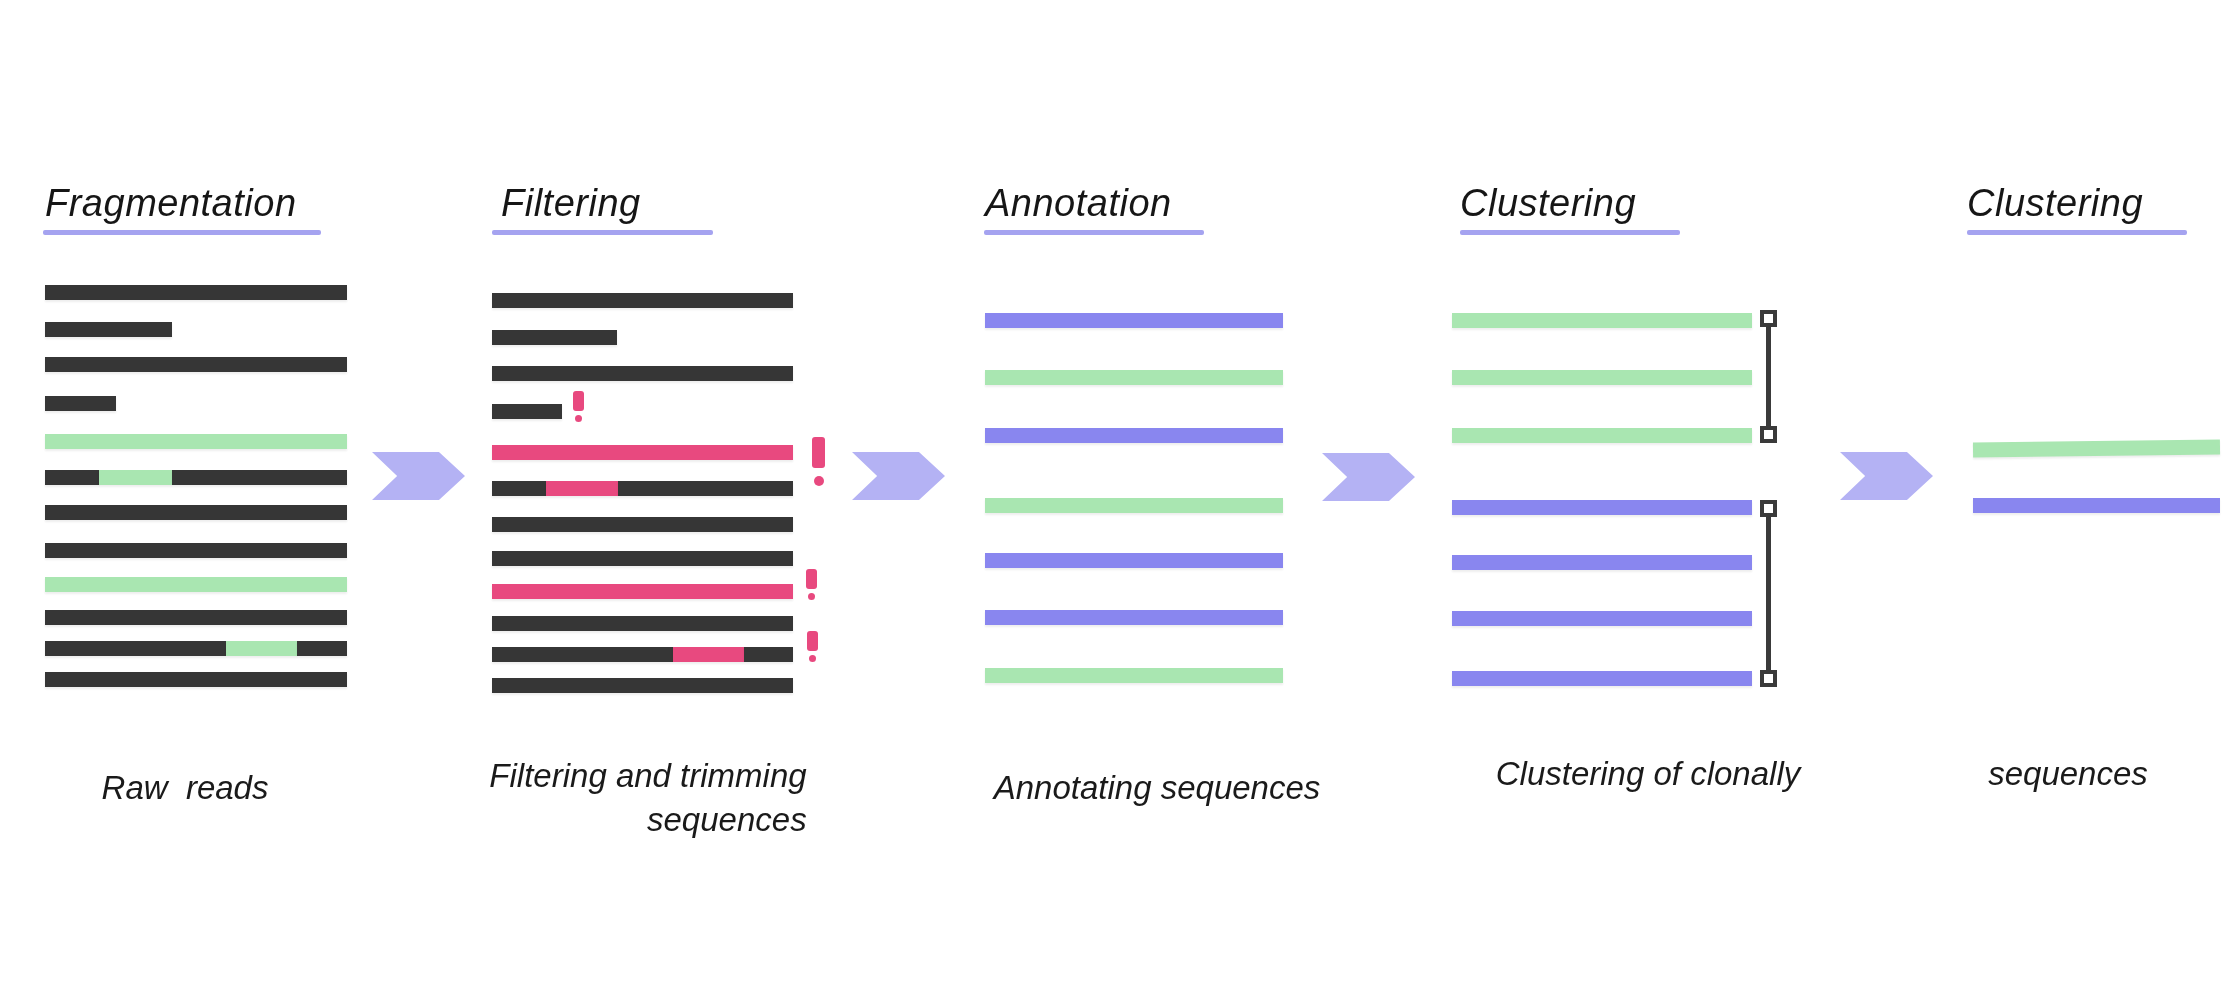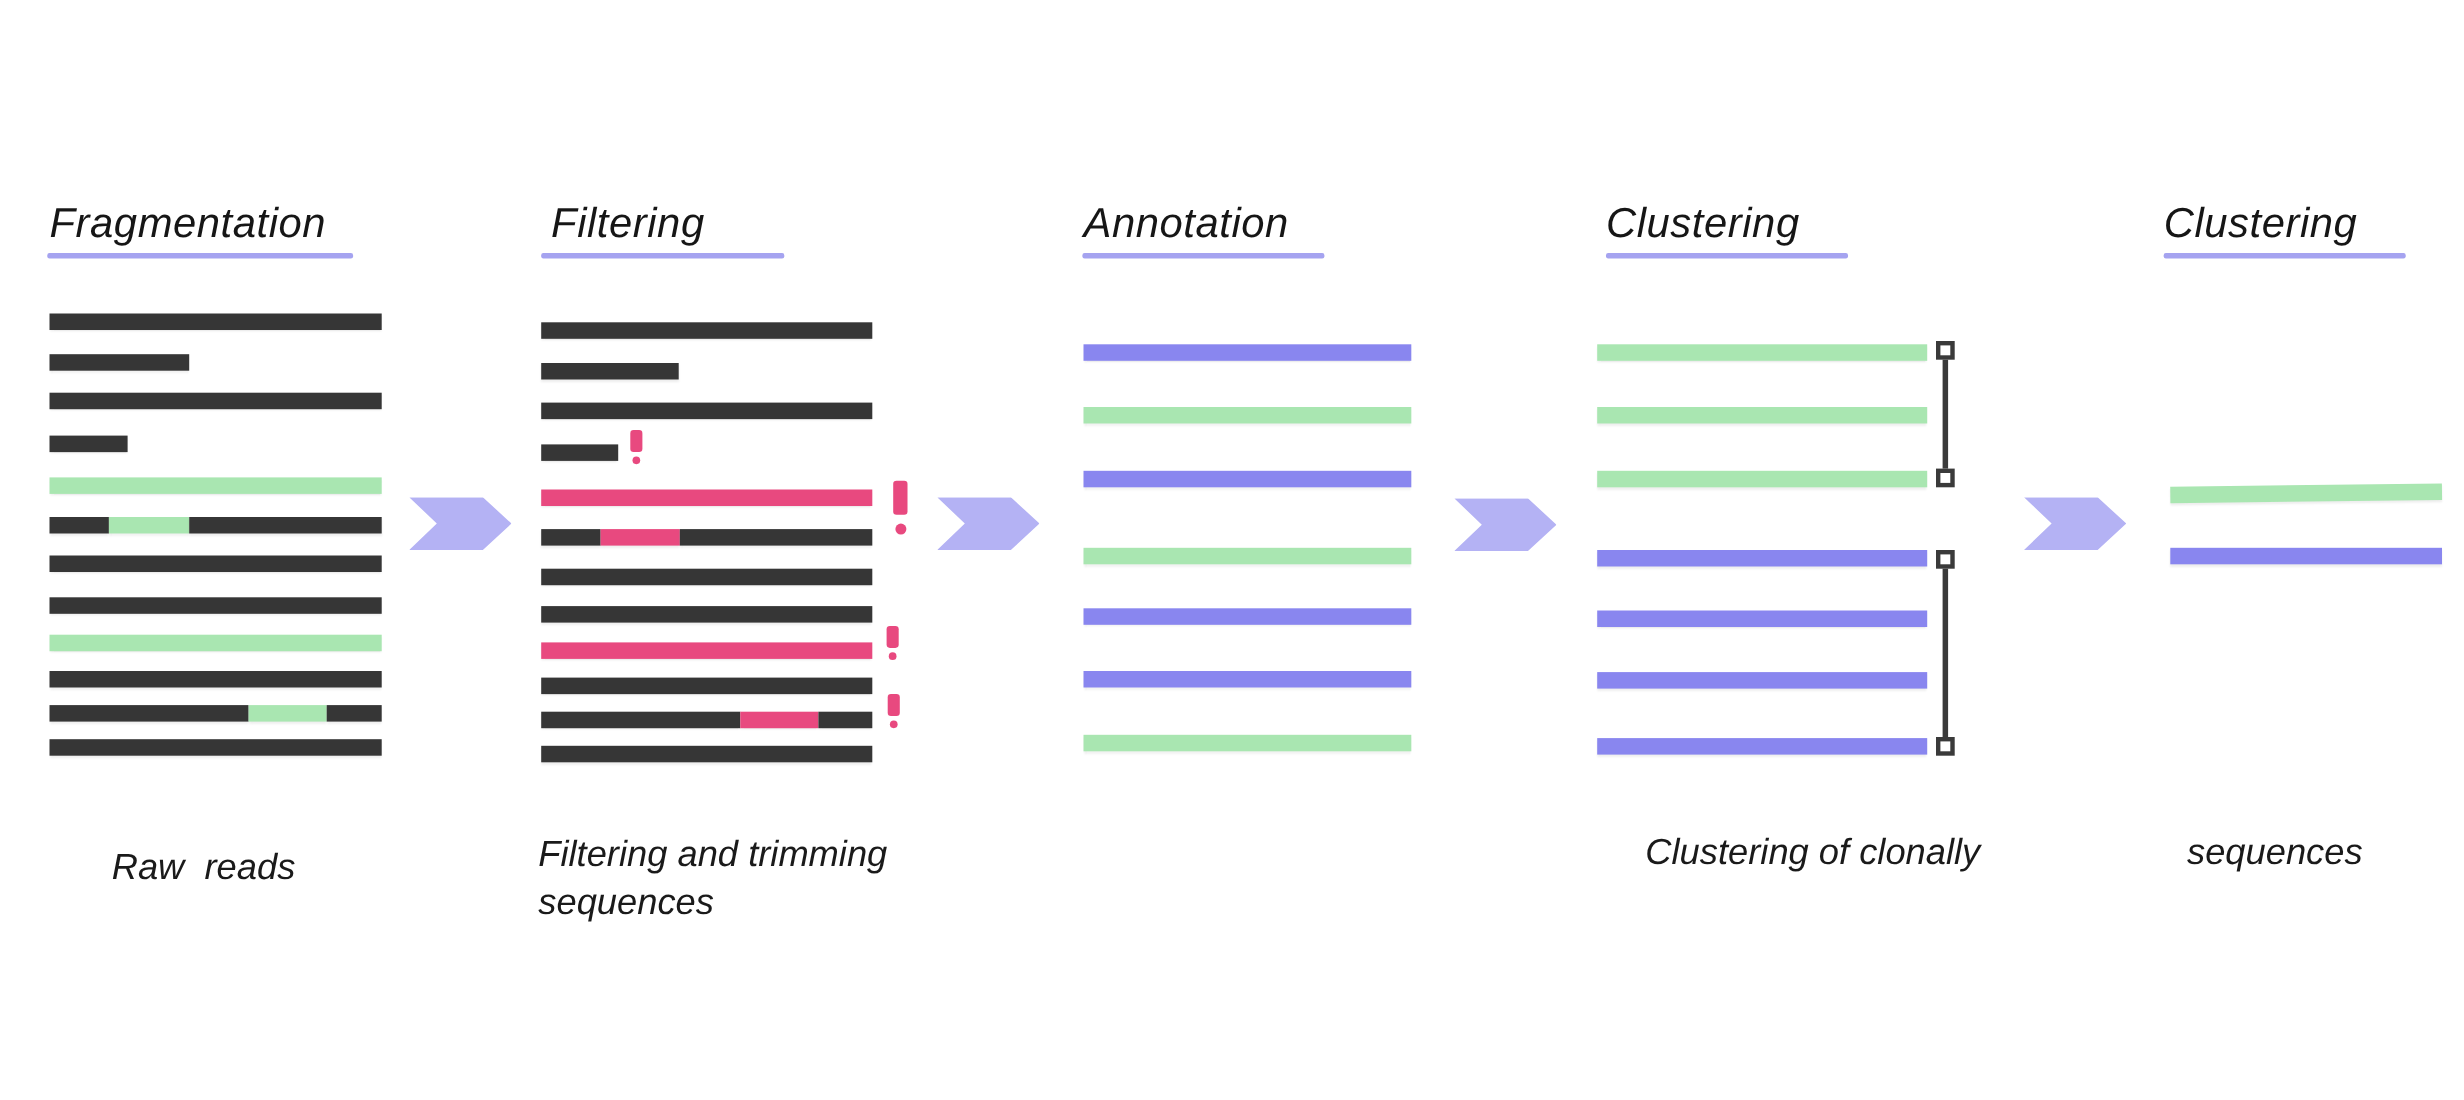--- a/index.html
+++ b/index.html
@@ -27,21 +27,21 @@
     height:5px;
     border-radius:2px;
   }
   .read-bar-seg{
     position:absolute;
     box-shadow:0 2px 2px rgba(0,0,0,0.07);
   }
   .caption{
     position:absolute;
     transform:translateX(-50%);
-    text-align:left;
+    text-align:right;
     font-size:33px;
     line-height:44px;
     color:#1a1a1a;
     white-space:pre;
   }
   .flow-arrow{
     position:absolute;
     clip-path:polygon(0 0,72% 0,100% 50%,72% 100%,0 100%,27% 50%);
   }
   .excl{position:absolute;display:flex;flex-direction:column;align-items:center;justify-content:space-between;}
@@ -110,20 +110,21 @@
     <div class="caption" style="left: 648px; top: 754px;"><div>Filtering and trimming</div><div>sequences</div></div>
     <div class="stage-title" style="left: 985px;">Annotation</div>
     <div class="title-underline" style="left: 984px; width: 220px; background: rgb(165, 163, 240);"></div>
     <div class="read-bar-seg" style="left: 985px; top: 313px; width: 298px; height: 15px; background: rgb(137, 134, 239);"></div>
     <div class="read-bar-seg" style="left: 985px; top: 370px; width: 298px; height: 15px; background: rgb(169, 230, 177);"></div>
     <div class="read-bar-seg" style="left: 985px; top: 428px; width: 298px; height: 15px; background: rgb(137, 134, 239);"></div>
     <div class="read-bar-seg" style="left: 985px; top: 498px; width: 298px; height: 15px; background: rgb(169, 230, 177);"></div>
     <div class="read-bar-seg" style="left: 985px; top: 553px; width: 298px; height: 15px; background: rgb(137, 134, 239);"></div>
     <div class="read-bar-seg" style="left: 985px; top: 610px; width: 298px; height: 15px; background: rgb(137, 134, 239);"></div>
     <div class="read-bar-seg" style="left: 985px; top: 668px; width: 298px; height: 15px; background: rgb(169, 230, 177);"></div>
+    <div class="caption" style="left: 1157px; top: 766px;"><div>Annotating sequences</div></div>
     <div class="stage-title" style="left: 1460px;">Clustering</div>
     <div class="title-underline" style="left: 1460px; width: 220px; background: rgb(165, 163, 240);"></div>
     <div class="read-bar-seg" style="left: 1452px; top: 313px; width: 300px; height: 15px; background: rgb(169, 230, 177);"></div>
     <div class="read-bar-seg" style="left: 1452px; top: 370px; width: 300px; height: 15px; background: rgb(169, 230, 177);"></div>
     <div class="read-bar-seg" style="left: 1452px; top: 428px; width: 300px; height: 15px; background: rgb(169, 230, 177);"></div>
     <div class="read-bar-seg" style="left: 1452px; top: 500px; width: 300px; height: 15px; background: rgb(137, 134, 239);"></div>
     <div class="read-bar-seg" style="left: 1452px; top: 555px; width: 300px; height: 15px; background: rgb(137, 134, 239);"></div>
     <div class="read-bar-seg" style="left: 1452px; top: 611px; width: 300px; height: 15px; background: rgb(137, 134, 239);"></div>
     <div class="read-bar-seg" style="left: 1452px; top: 671px; width: 300px; height: 15px; background: rgb(137, 134, 239);"></div>
     <div class="bracket-line" style="left: 1765.5px; top: 318px; width: 5px; height: 116px; background: rgb(58, 58, 58);"></div>

